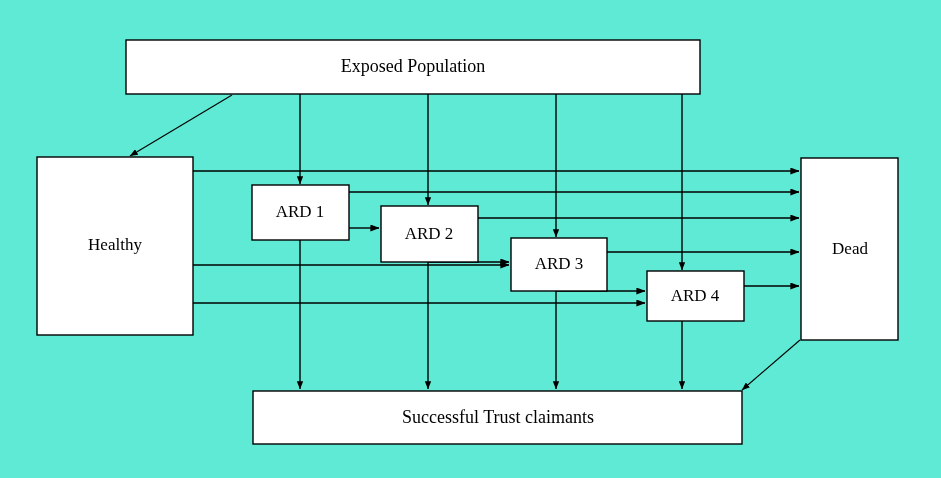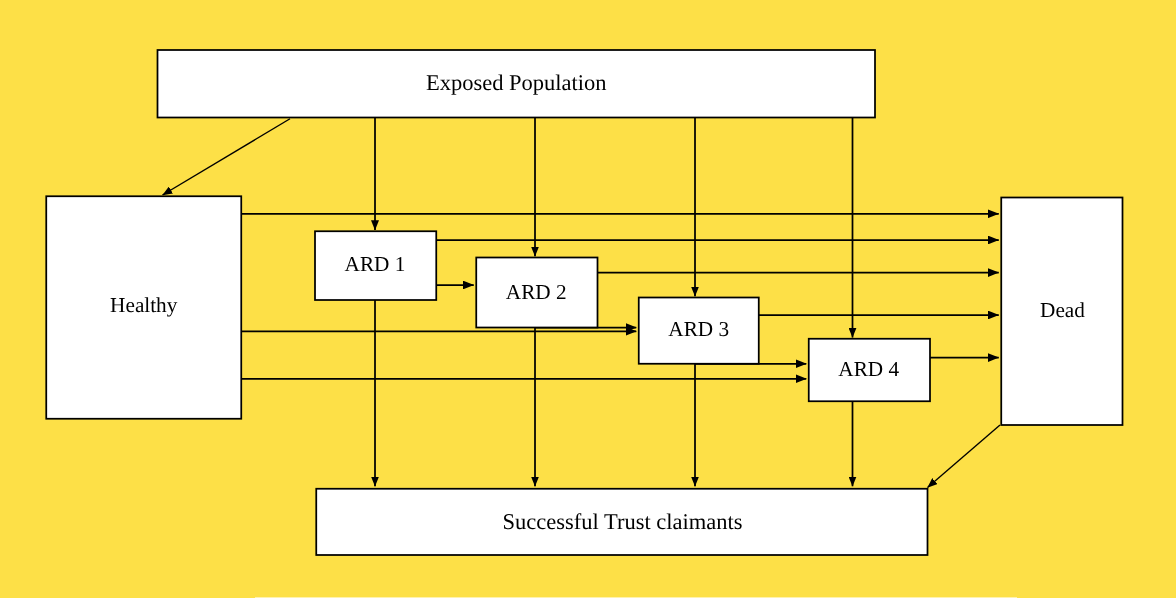--- a/index.html
+++ b/index.html
@@ -7,21 +7,21 @@
     padding: 0;
     background: #ffffff;
   }
   body {
     font-family: "Liberation Serif", "DejaVu Serif", serif;
   }
   #canvas {
     position: relative;
     width: 941px;
     height: 478px;
-    background: #fde047;
+    background: #5eead4;
     overflow: hidden;
   }
   #diagram-svg {
     position: absolute;
     left: 0;
     top: 0;
     width: 941px;
     height: 478px;
   }
   .node-box {

